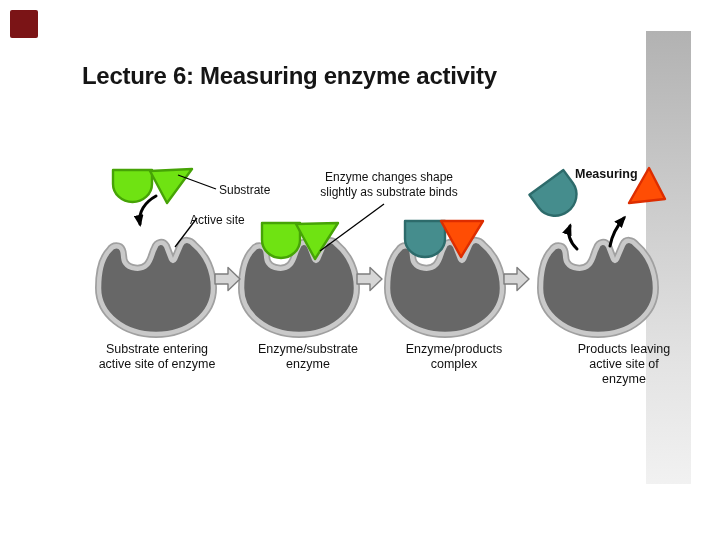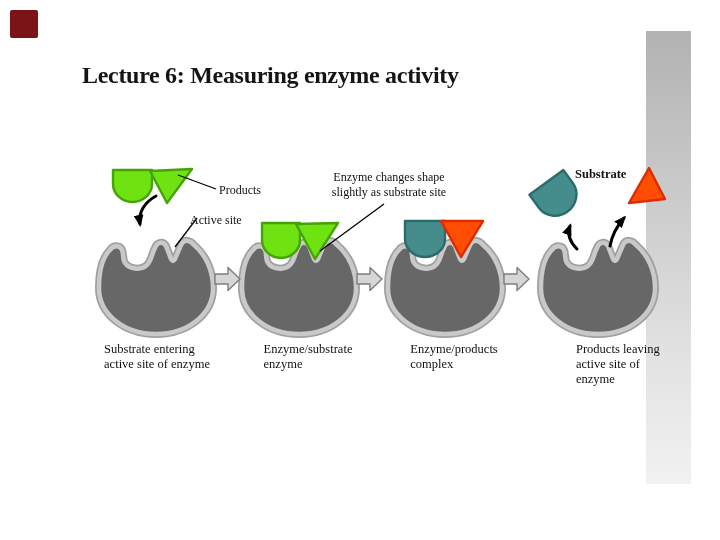--- a/index.html
+++ b/index.html
@@ -1,19 +1,19 @@
 <!DOCTYPE html>
 <html><head>
 <meta charset="utf-8">
 <style>
   * { margin:0; padding:0; box-sizing:border-box; }
   html,body { width:720px; height:540px; }
   .slide {
     position:relative; width:720px; height:484px; background:#ffffff;
-    font-family:Liberation Serif, serif; overflow:hidden;
+    font-family:Liberation Sans, sans-serif; overflow:hidden;
   }
   .corner-square {
     position:absolute; left:10px; top:10px; width:28px; height:28px;
     background:#7b1416; border-radius:2px;
   }
   .side-band {
     position:absolute; left:646px; top:31px; width:45px; height:509px;
     background:linear-gradient(180deg,#b2b2b2 0%,#c9c9c9 30%,#e3e3e3 65%,#f8f8f8 100%);
   }
   .title {
@@ -25,21 +25,21 @@
   .enzyme-inner { fill:#676767; stroke:#c9c9c9; stroke-width:4.5; stroke-linejoin:round; }
   .step-arrow { fill:#d6d6d6; stroke:#7d7d7d; stroke-width:1.4; stroke-linejoin:round; }
   .substrate-shape { stroke-width:2.4; stroke-linejoin:round; }
   .curve-arrow { fill:none; stroke:#000; stroke-width:3; stroke-linecap:round; }
   .pointer-line { stroke:#000; stroke-width:1.3; }
   .lbl { position:absolute; font-size:12px; color:#111; white-space:nowrap; }
   .lbl-center { text-align:center; white-space:pre-line; transform:translateX(-50%); line-height:14.5px; }
   .products-lbl { font-weight:bold; font-size:12.5px; }
   .caption {
     position:absolute; top:342px; font-size:12.5px; line-height:15px; color:#111;
-    white-space:pre-line; transform:translateX(-50%);
+    text-align:center; white-space:pre-line; transform:translateX(-50%);
   }
   .page-number {
     position:absolute; left:664px; top:505px; width:20px; text-align:center;
     font-size:12px; color:#9b9b9b;
   }
 </style>
 </head>
 <body>
 
 <div class="slide">
@@ -97,25 +97,25 @@
     <path class="substrate-shape" transform="translate(557,197) rotate(-36)" d="M -21,-18 L 21,-18 L 21,-2 A 21,20 0 0 1 -21,-2 Z" fill="#458d8d" stroke="#2d6b6b"></path>
     <path class="substrate-shape" d="M 629,203 L 649,168 L 665,199 Z" fill="#ff4d04" stroke="#dd2d00"></path>
     <path class="curve-arrow" marker-end="url(#ah)" d="M 577,249 C 570,242 567,234 570,226"></path>
     <path class="curve-arrow" marker-end="url(#ah)" d="M 610,246 C 612,235 617,226 624,218"></path>
 
     <line class="pointer-line" x1="216" y1="189" x2="178" y2="175"></line>
     <line class="pointer-line" x1="197" y1="218" x2="175" y2="247"></line>
     <line class="pointer-line" x1="384" y1="204" x2="320" y2="251"></line>
   </svg>
 
-  <div class="lbl" style="left:219px; top:183px;">Products</div>
+  <div class="lbl" style="left:219px; top:183px;">Substrate</div>
   <div class="lbl" style="left:190px; top:213px;">Active site</div>
   <div class="lbl lbl-center" style="left:389px; top:170px;">Enzyme changes shape
-slightly as substrate site</div>
-  <div class="lbl products-lbl" style="left:575px; top:167px;">Substrate</div>
+slightly as substrate binds</div>
+  <div class="lbl products-lbl" style="left:575px; top:167px;">Measuring</div>
 
   <div class="caption" style="left:157px;">Substrate entering
 active site of enzyme</div>
   <div class="caption" style="left:308px;">Enzyme/substrate
 enzyme</div>
   <div class="caption" style="left:454px;">Enzyme/products
 complex</div>
   <div class="caption" style="left:624px;">Products leaving
 active site of enzyme</div>
 

